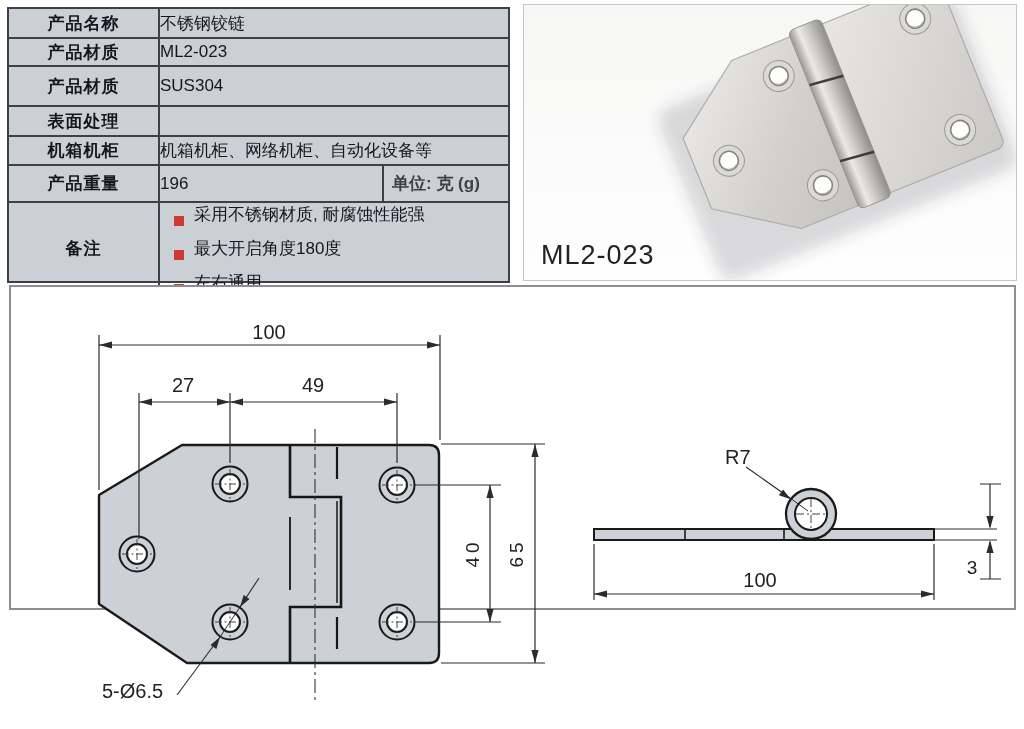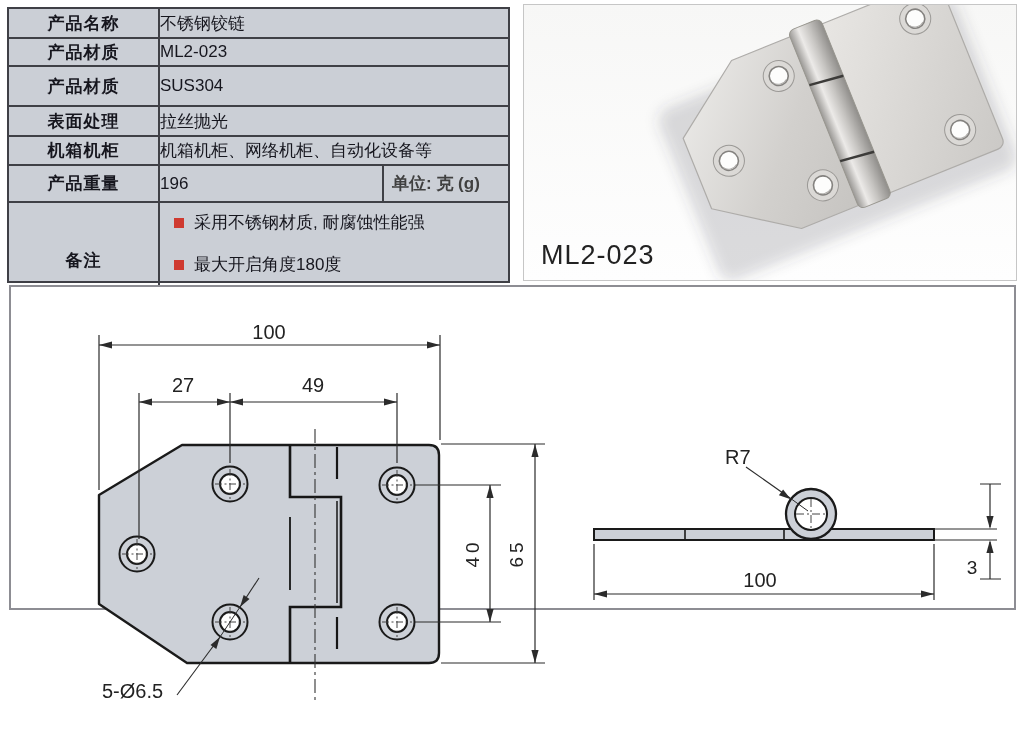--- a/index.html
+++ b/index.html
@@ -27,21 +27,21 @@
   .cell-unit{
     flex:0 0 126px;border-left:2px solid #3f4046;
     display:flex;align-items:center;padding-left:8px;
     font-size:17px;color:#404040;font-weight:600;
   }
   .remark-row{flex:1 1 auto;}
   .remark-list{
     flex:1 1 auto;display:flex;flex-direction:column;justify-content:center;
     padding-left:14px;gap:11px;
   }
-  .remark-item{display:flex;align-items:center;font-size:17px;color:#16161e;font-weight:500;margin-top:8px;}
+  .remark-item{display:flex;align-items:flex-end;font-size:17px;color:#16161e;font-weight:500;}
   .bullet{width:10px;height:10px;background:#cf3a30;margin-right:10px;flex:0 0 10px;}
 
   
   .photo-panel{
     position:absolute;left:523px;top:4px;width:494px;height:277px;
     border:1px solid #c6c6c6;background:linear-gradient(#f7f7f6,#fefefe);
   }
   .photo-caption{
     position:absolute;left:17px;bottom:9px;
     font-size:27px;color:#222;letter-spacing:1px;font-weight:500;
@@ -70,21 +70,20 @@
     <div class="spec-row" style="height:28px">
       <div class="cell-label">产品材质</div>
       <div class="cell-value">ML2-023</div>
     </div>
     <div class="spec-row" style="height:40px">
       <div class="cell-label">产品材质</div>
       <div class="cell-value">SUS304</div>
     </div>
     <div class="spec-row" style="height:30px">
       <div class="cell-label">表面处理</div>
-      <div class="cell-value">拉丝抛光</div>
     </div>
     <div class="spec-row" style="height:29px">
       <div class="cell-label">机箱机柜</div>
       <div class="cell-value">机箱机柜、网络机柜、自动化设备等</div>
     </div>
     <div class="spec-row" style="height:37px">
       <div class="cell-label">产品重量</div>
       <div class="cell-value">196</div>
       <div class="cell-unit">单位: 克 (g)</div>
     </div>

